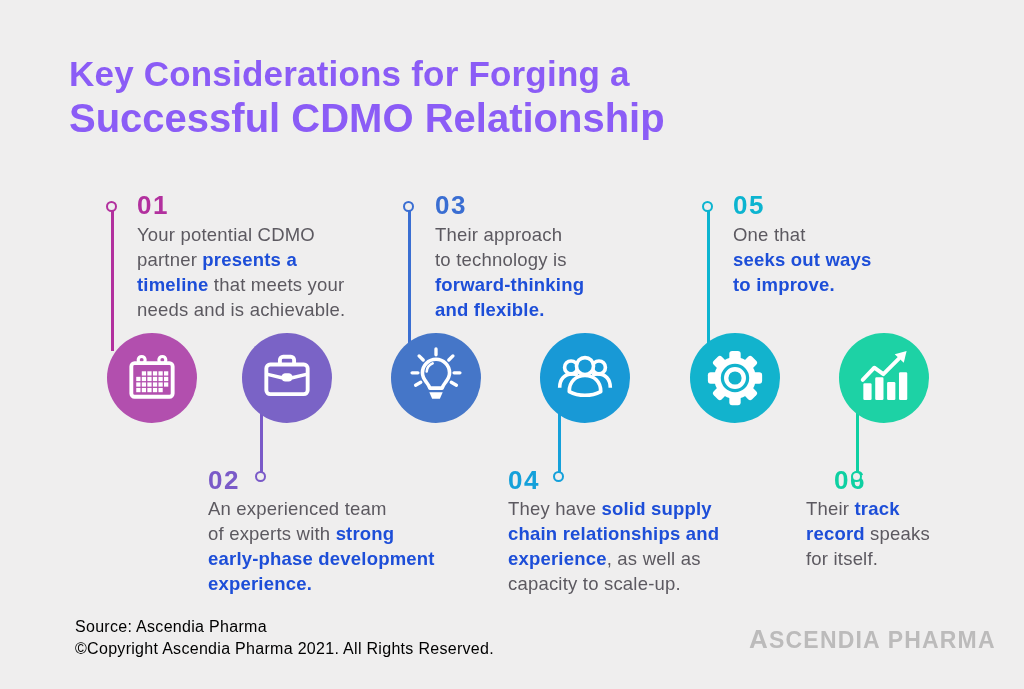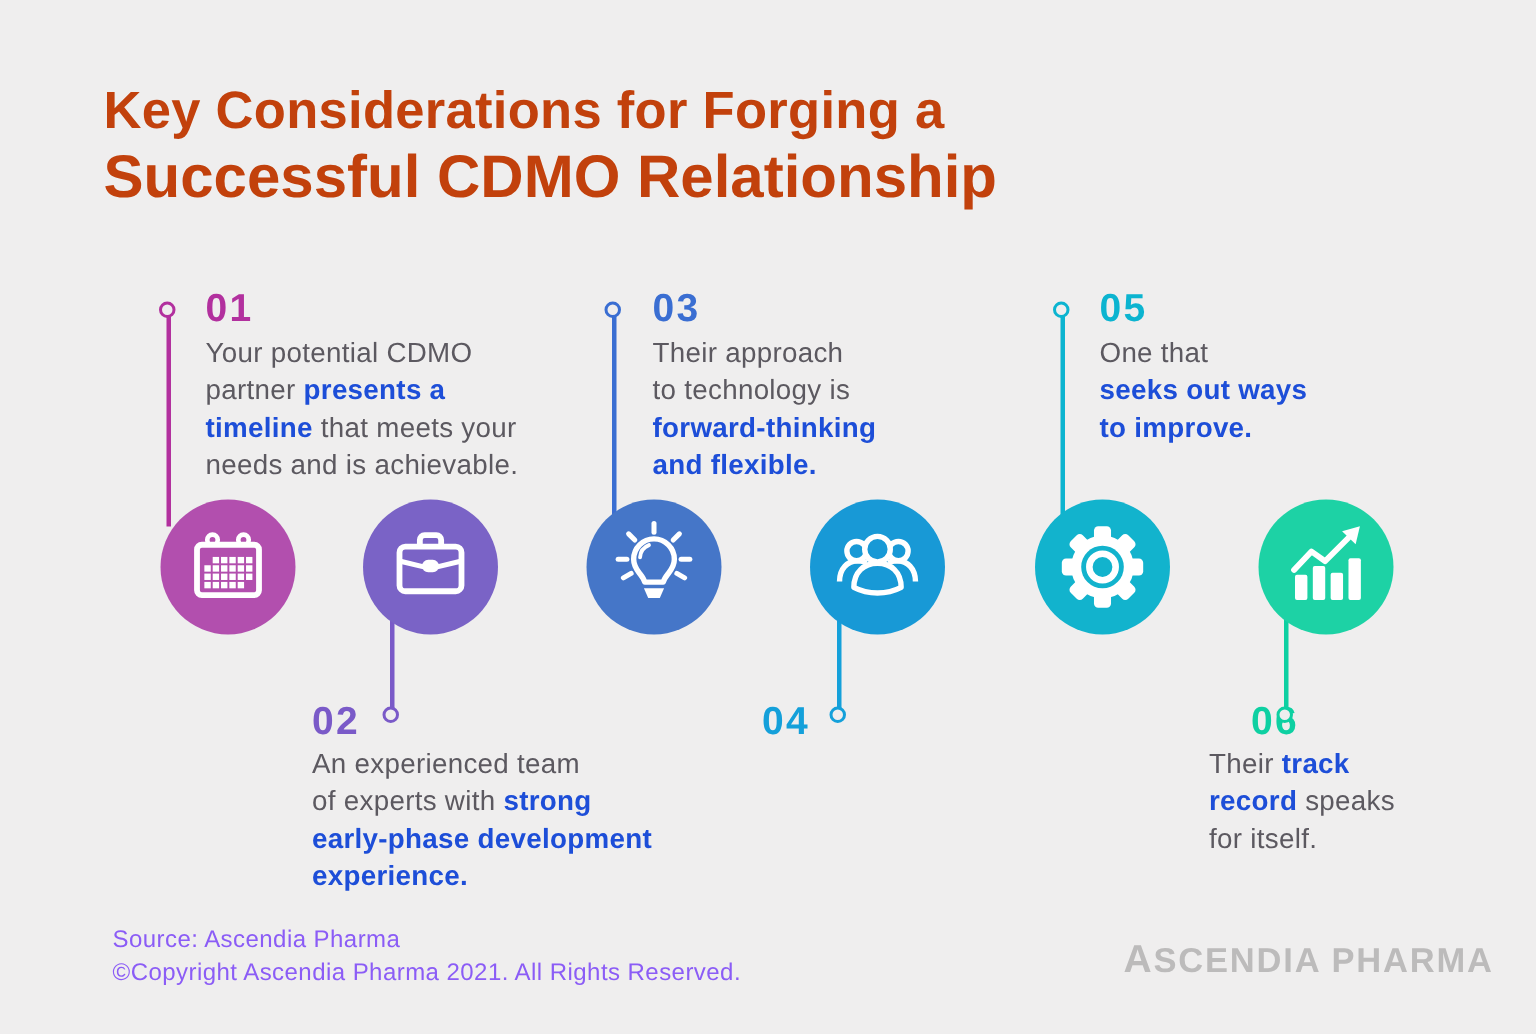--- a/index.html
+++ b/index.html
@@ -1,20 +1,20 @@
 <!DOCTYPE html>
 <html><head>
 <meta charset="utf-8">
 <style>
   html,body{margin:0;padding:0;background:#dcdcdc;}
   .canvas{
     position:relative;width:1024px;height:689px;background:#efeeee;
     font-family:"Liberation Sans",sans-serif;overflow:hidden;margin:0 auto;
   }
-  .title{position:absolute;left:69px;top:52px;color:#c2410c;font-weight:700;}
+  .title{position:absolute;left:69px;top:52px;color:#8b5cf6;font-weight:700;}
   .title .t1{font-size:35px;line-height:43px;letter-spacing:.2px;}
   .title .t2{font-size:40px;line-height:47px;}
 
   .item{position:absolute;left:0;top:0;width:1000px;height:689px;pointer-events:none;}
   .num{position:absolute;font-size:26px;font-weight:800;letter-spacing:1.5px;color:var(--accent);}
   .itext{position:absolute;font-size:18.5px;line-height:25px;color:#5c5960;width:330px;letter-spacing:.2px;}
   .itext b{color:#1d4ed8;font-weight:700;}
   .cline{position:absolute;width:3px;background:var(--accent);z-index:1;}
   .ring{position:absolute;width:7px;height:7px;border:2.6px solid var(--accent);border-radius:50%;background:#efeeee;z-index:3;}
   .circle{position:absolute;width:90px;height:90px;border-radius:50%;background:var(--fill);z-index:2;
@@ -51,21 +51,21 @@
   .i4 .ring{left:702px;top:201px;}
   .i4 .num{left:733px;top:190px;}
   .i4 .itext{left:733px;top:222px;}
   
   .i5 .circle{left:839px;top:333px;}
   .i5 .cline{left:855.5px;top:400px;height:72px;}
   .i5 .ring{left:851px;top:471px;}
   .i5 .num{left:834px;top:465px;}
   .i5 .itext{left:806px;top:496px;}
 
-  .source{position:absolute;left:75px;top:616px;font-size:16px;line-height:22px;color:#8b5cf6;letter-spacing:.3px;}
+  .source{position:absolute;left:75px;top:616px;font-size:16px;line-height:22px;color:#000000;letter-spacing:.3px;}
   .logo{position:absolute;left:749px;top:624px;color:#bcbbbb;font-weight:700;display:flex;align-items:baseline;letter-spacing:1.2px;}
   .logo-a{font-size:26px;}
   .logo-rest{font-size:23px;}
 </style>
 </head>
 <body>
 
 <div class="canvas">
 
   <div class="title">
@@ -146,20 +146,21 @@
         <path d="M16.8,19 a7.2,7.2 0 0 1 4.6,-6.3" fill="none" stroke="#fff" stroke-width="2" stroke-linecap="round"></path>
         <path d="M18.8,35 L29.2,35 L27,40 L21,40 z" fill="#fff"></path>
       </svg>
     </div>
   </div>
 
   <div class="item i3" style="--accent: #14a0da; --fill: #1899d6;">
     <span class="cline"></span>
     <span class="ring"></span>
     <div class="num">04</div>
+    <div class="itext"><span>They have </span><b>solid supply</b><br><b>chain relationships and</b><br><b>experience</b><span>, as well as</span><br><span>capacity to scale-up.</span></div>
     <div class="circle">
       <svg viewBox="0 0 48 48">
         <g fill="none" stroke="#fff" stroke-width="2.8">
           <circle cx="13.2" cy="15.8" r="5"></circle>
           <circle cx="34.8" cy="15.8" r="5"></circle>
           <path d="M4.4,31.5 c0,-6.6 4,-10.7 9.6,-10.7 c1.7,0 3.2,0.4 4.5,1"></path>
           <path d="M43.6,31.5 c0,-6.6 -4,-10.7 -9.6,-10.7 c-1.7,0 -3.2,0.4 -4.5,1"></path>
         </g>
         <circle cx="24" cy="14.8" r="6.6" fill="var(--fill)" stroke="#fff" stroke-width="2.8"></circle>
         <path d="M11.8,34.5 c0,-7.8 5.2,-12.4 12.2,-12.4 c7,0 12.2,4.6 12.2,12.4 c-3.6,1.9 -8.3,2.9 -12.2,2.9 c-3.9,0 -8.6,-1 -12.2,-2.9 z" fill="var(--fill)" stroke="#fff" stroke-width="2.8" stroke-linejoin="round"></path>

